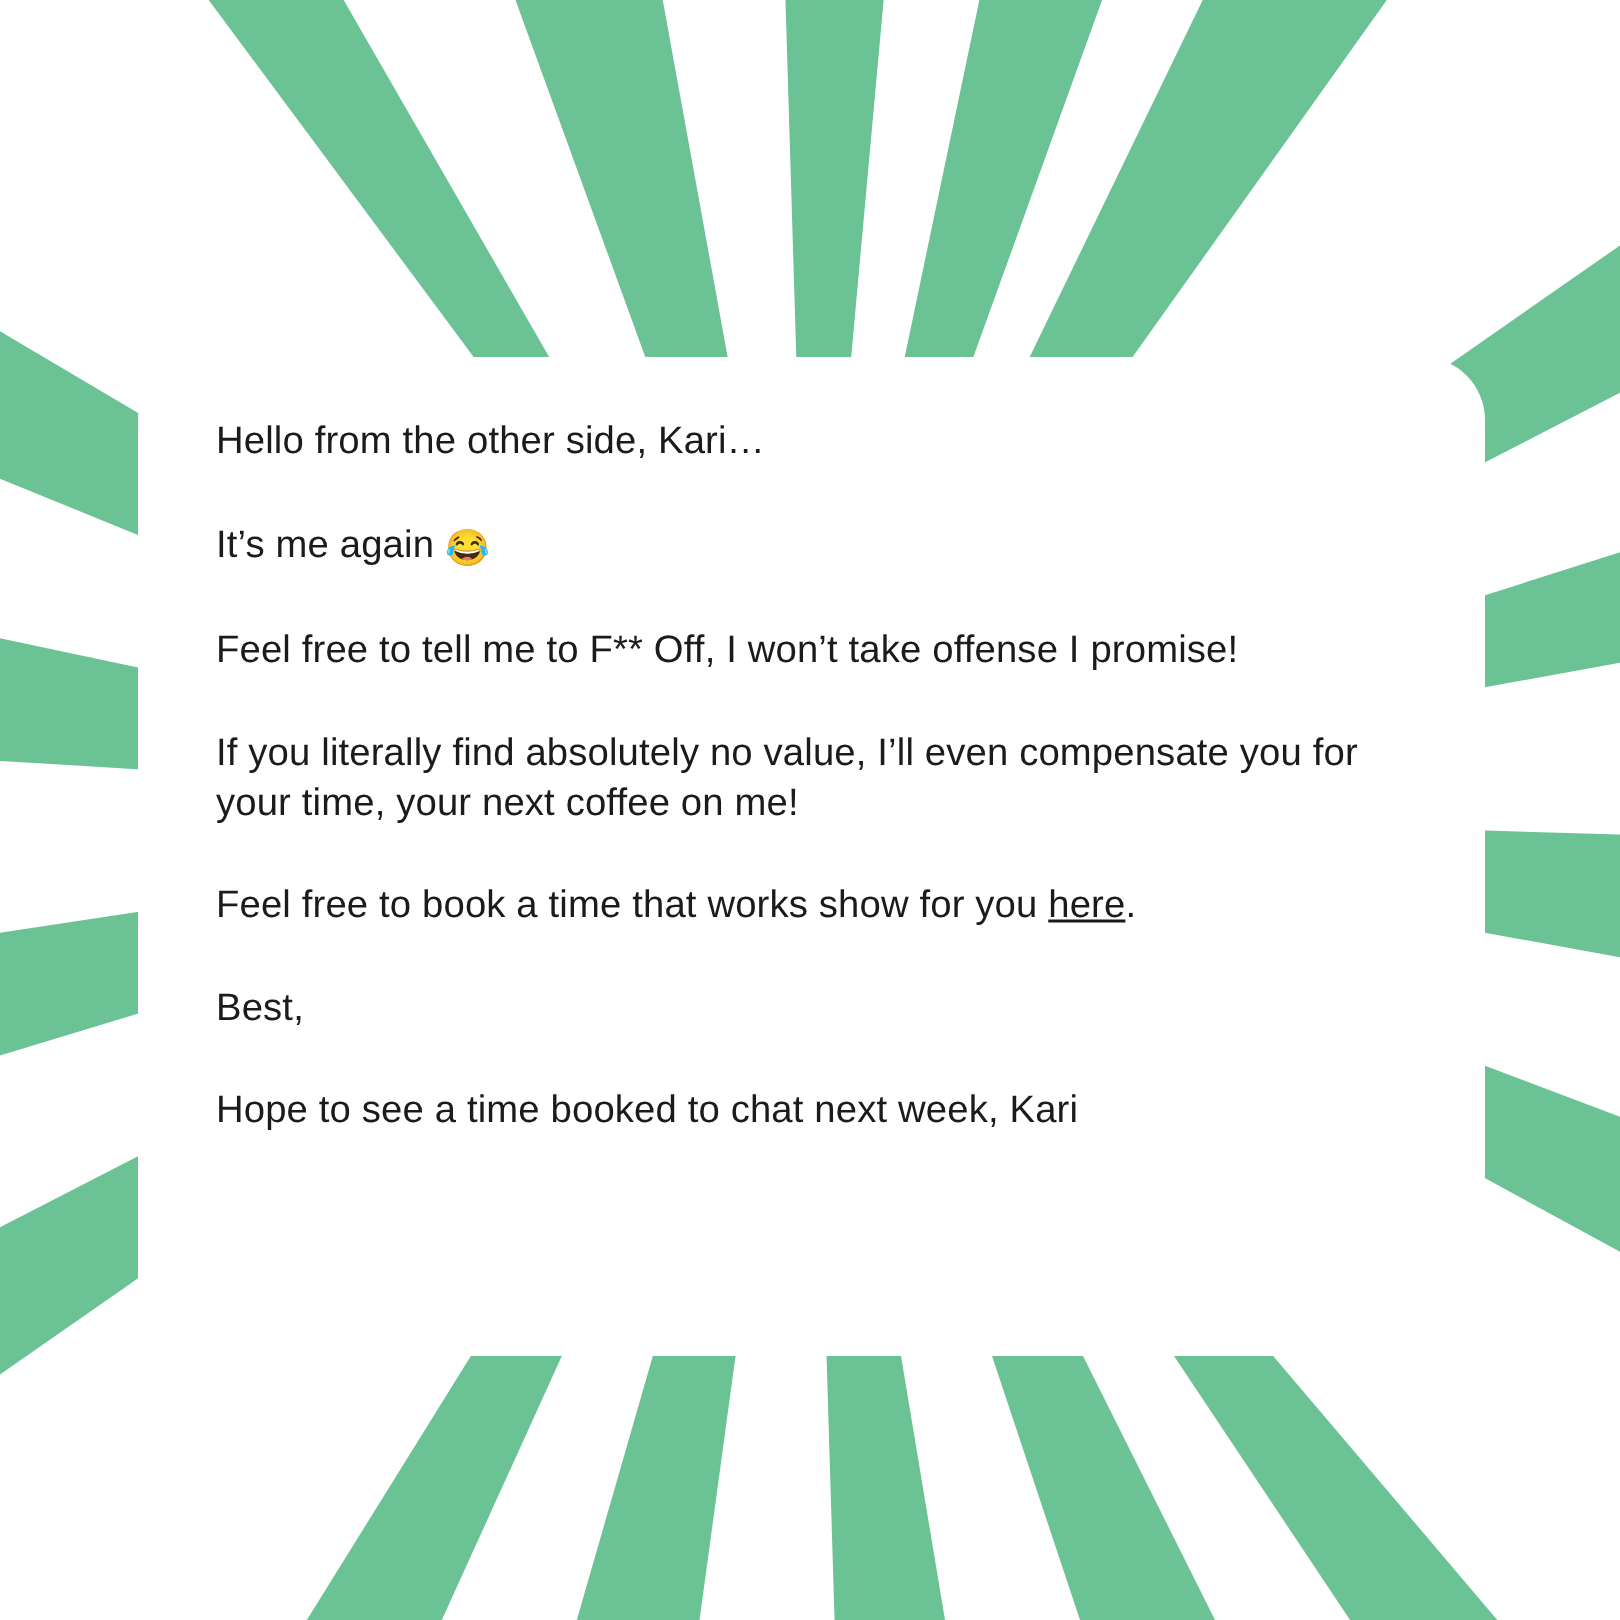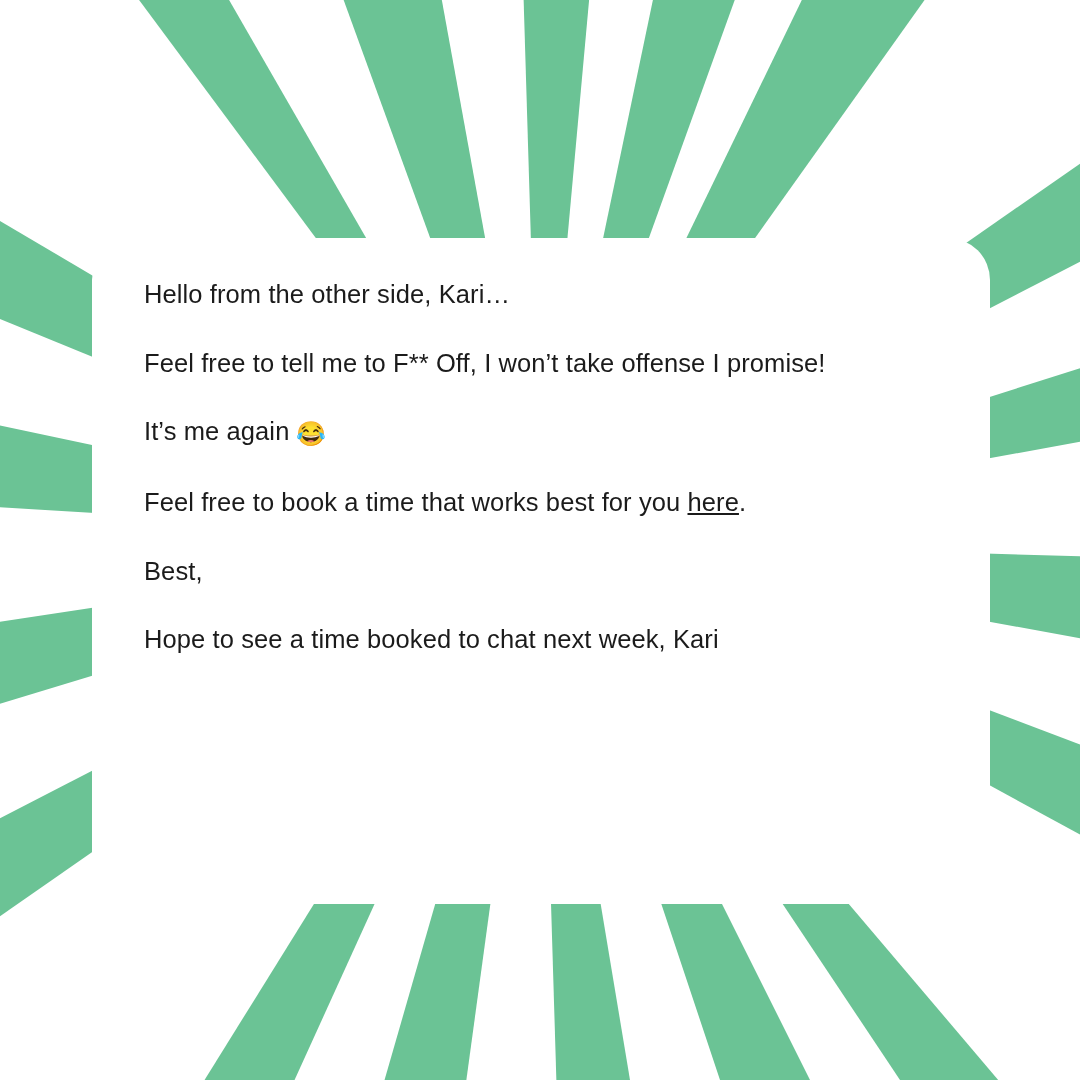--- a/index.html
+++ b/index.html
@@ -84,27 +84,28 @@
       <polygon points="540,540 -120,400 -120,500"></polygon>
       <polygon points="540,540 -120,150 -120,270"></polygon>
       <polygon points="540,540 50,-120 160,-120"></polygon>
     </g>
   </svg>
 
   <div id="card">
 
     <p class="line">Hello from the other side, Kari…</p>
 
+    <p class="line"><span>It’s me again </span><span class="emoji">😂</span></p>
+
     <p class="line">Feel free to tell me to F** Off, I won’t take offense I promise!</p>
-
-    <p class="line"><span>It’s me again </span><span class="emoji">😂</span></p>
 
 
 
+    <p class="line">If you literally find absolutely no value, I’ll even compensate you for your time, your next coffee on me!</p>
 
-    <p class="line"><span>Feel free to book a time that works best for you </span><a class="inline-link" href="#">here</a><span>.</span></p>
+    <p class="line"><span>Feel free to book a time that works show for you </span><a class="inline-link" href="#">here</a><span>.</span></p>
 
     <p class="line">Best,</p>
 
     <p class="line">Hope to see a time booked to chat next week, Kari</p>
 
   </div>
 </div>
 
 </body></html>

